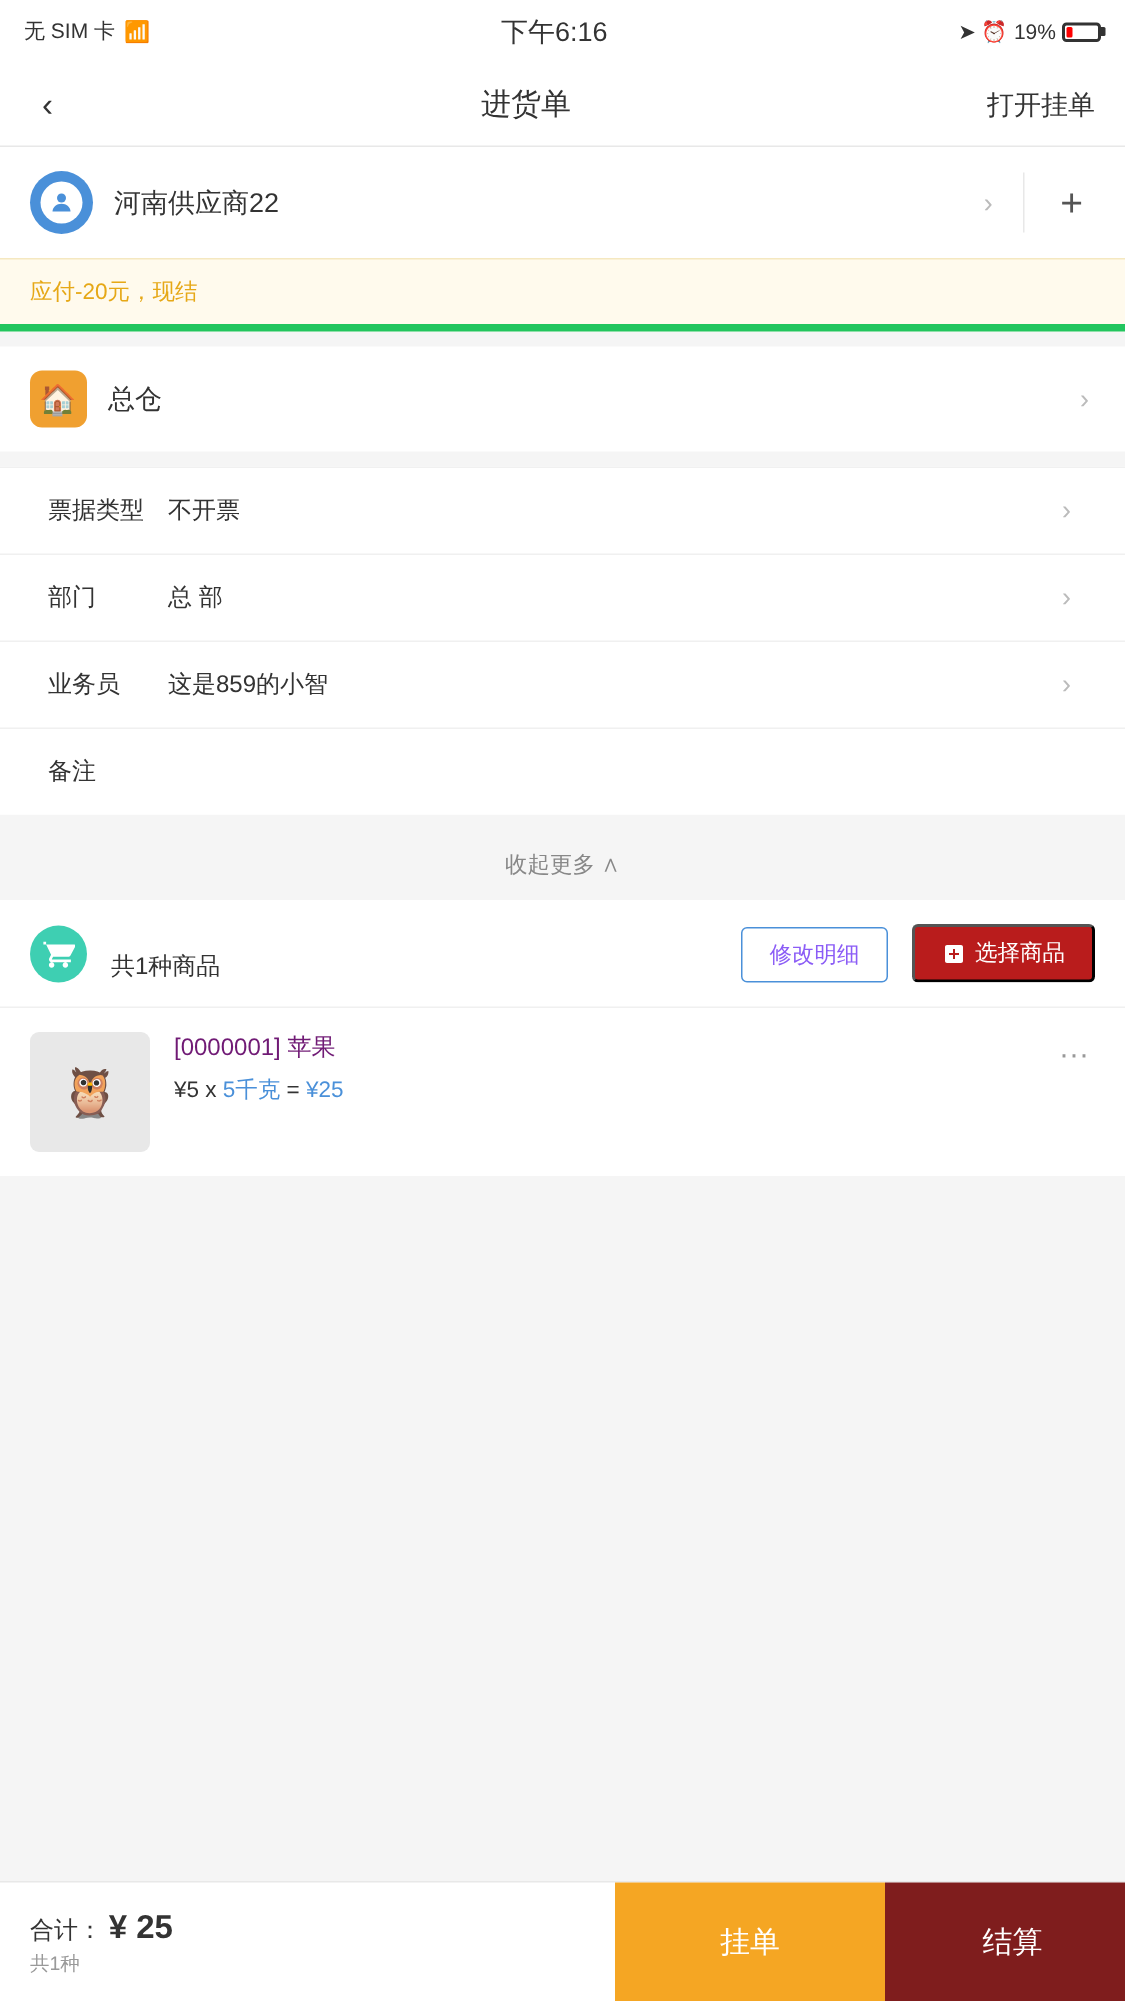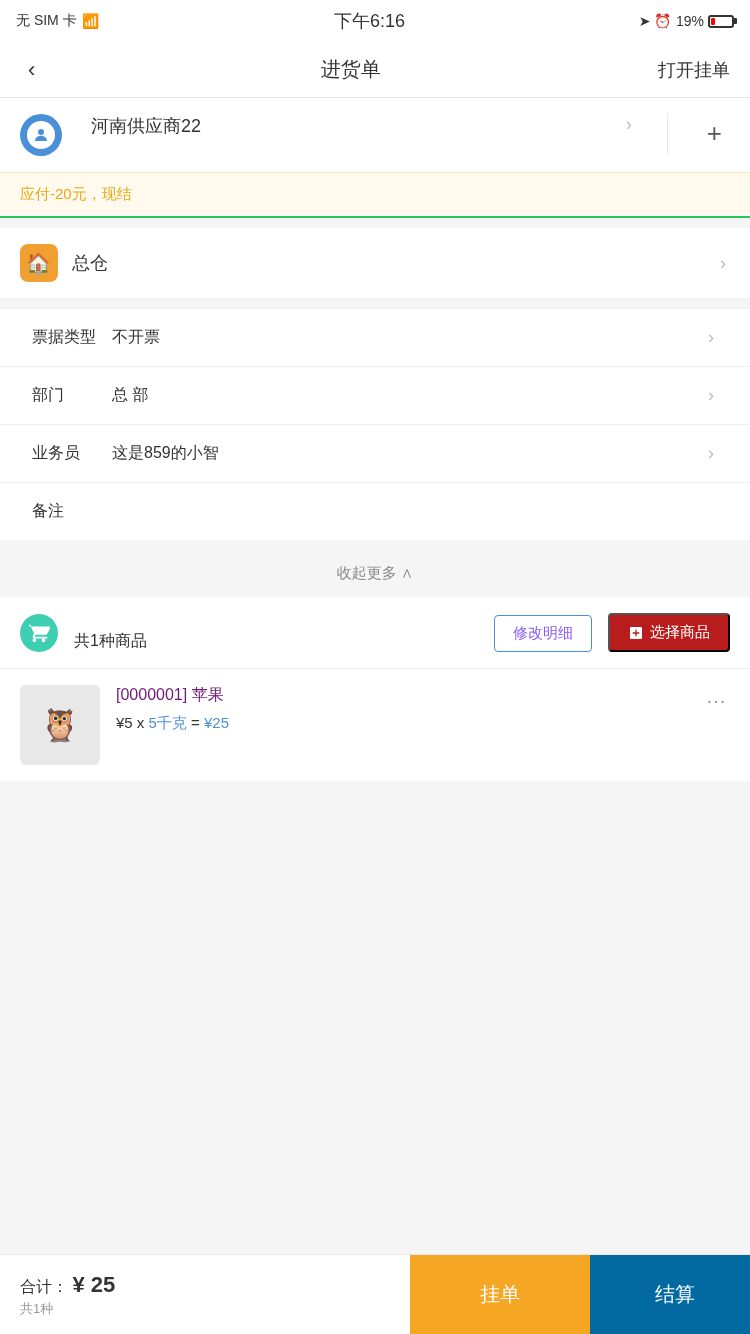--- a/index.html
+++ b/index.html
@@ -56,24 +56,23 @@
 
     
     .section {
       background: #fff;
       margin-bottom: 10px;
     }
 
     
     .supplier-row {
       display: flex;
-      align-items: flex-start;
+      align-items: center;
       padding: 16px 20px;
       background: #fff;
-      gap: 15px;
     }
     .supplier-avatar {
       width: 42px; height: 42px; border-radius: 50%;
       background: #4a90d9;
       display: flex; align-items: center; justify-content: center;
       margin-right: 14px; flex-shrink: 0;
     }
     .supplier-avatar-inner {
       width: 28px; height: 28px; border-radius: 50%;
       background: #fff; display: flex; align-items: center; justify-content: center;
@@ -90,21 +89,21 @@
       color: #bbb; font-size: 18px; margin-right: 4px;
     }
 
     
     .notice-bar {
       background: #fffaed;
       padding: 12px 20px;
       font-size: 15px;
       color: #e6a817;
       border-top: 1px solid #f5e8c0;
-      border-bottom: 2px solid #22c55e;
+      border-bottom: 5px solid #22c55e;
     }
 
     
     .warehouse-row {
       display: flex;
       align-items: center;
       padding: 16px 20px;
       background: #fff;
     }
     .warehouse-icon {
@@ -232,21 +231,21 @@
       font-size: 13px; color: #999; margin-top: 2px;
     }
     .bottom-btn-hang {
       width: 180px;
       background: #f5a623;
       display: flex; align-items: center; justify-content: center;
       font-size: 20px; color: #fff; cursor: pointer; font-weight: 500;
     }
     .bottom-btn-pay {
       width: 160px;
-      background: #0369a1;
+      background: #7f1d1d;
       display: flex; align-items: center; justify-content: center;
       font-size: 20px; color: #fff; cursor: pointer; font-weight: 500; padding-left: 10px;
     }
   </style>
 </head>
 <body>
 
 <div class="status-bar">
   <div class="status-left">
     <span>无 SIM 卡</span>

